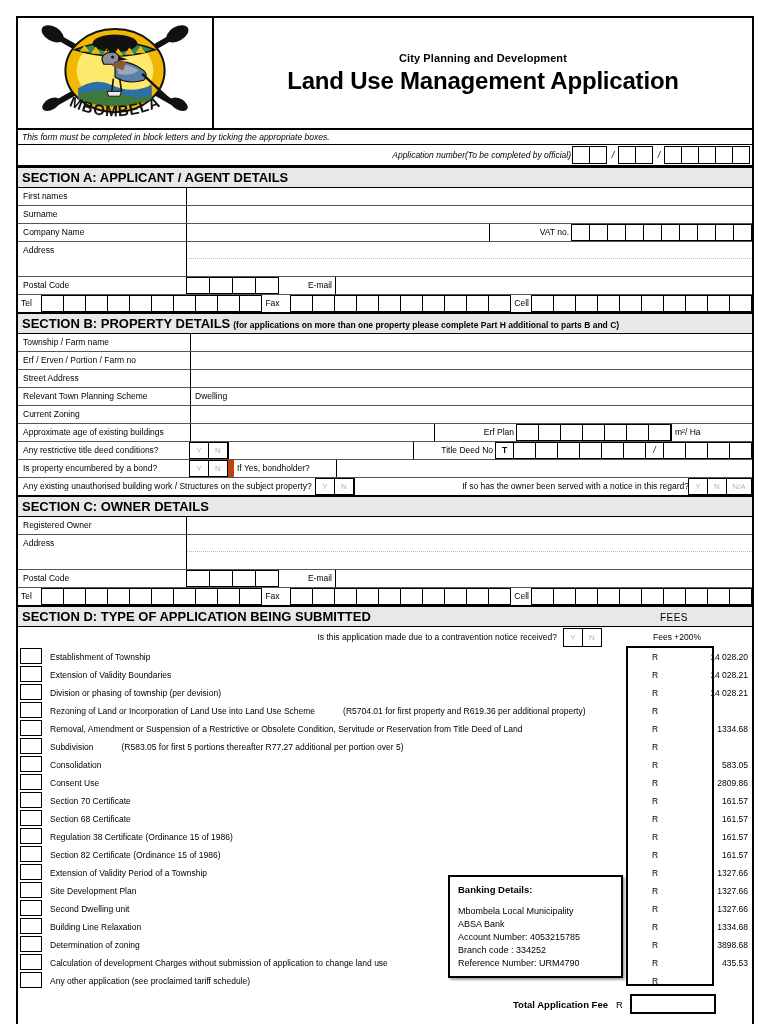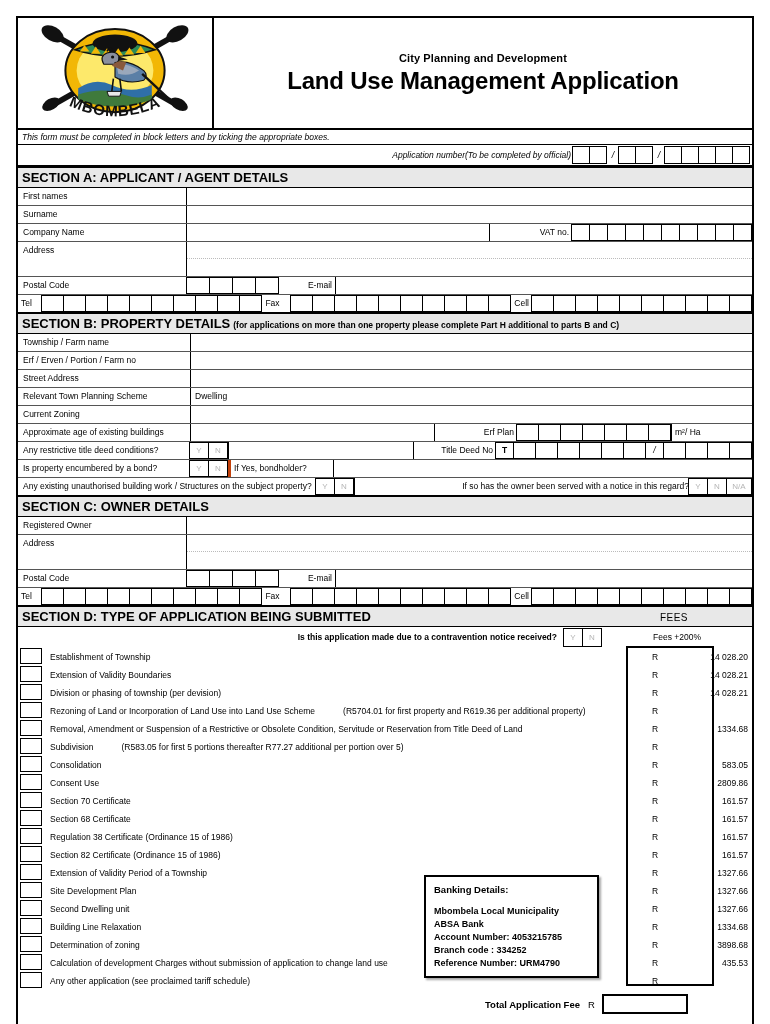--- a/index.html
+++ b/index.html
@@ -43,21 +43,21 @@
   .inline-lbl.r{justify-content:flex-end;}
 
   .ynbox{border:1px solid #000;box-sizing:border-box;width:20px;height:17px;margin-left:-1px;
          font-size:8px;color:#b5b5b5;display:flex;align-items:center;justify-content:center;}
 
   .b-l{border-left:1px solid #000;}
   .b-r{border-right:1px solid #000;}
 
   
   .d-contra{display:flex;align-items:center;height:20px;font-size:8.5px;border-bottom:1px solid #fff;}
-  .d-contra .q{margin-left:auto;font-weight:bold;}
+  .d-contra .q{margin-left:auto;}
   .feeplus{width:150px;text-align:center;font-size:8.5px;}
 
   .fee-row{display:flex;align-items:stretch;height:18px;font-size:8.5px;}
   .chk{width:22px;height:16px;border:1px solid #000;box-sizing:border-box;margin-left:2px;flex:none;}
   .fee-label{flex:1;padding:4px 0 0 8px;white-space:nowrap;overflow:hidden;}
   .fee-label .paren{padding-left:28px;}
   .rsym{width:14px;text-align:left;padding-top:4px;flex:none;}
   .fee-amt{width:86px;box-sizing:border-box;text-align:right;padding:4px 4px 0 0;flex:none;}
   .fee-col-wrap{position:relative;}
 
@@ -307,21 +307,21 @@
           <div class="cellbox" style="width: 23px;"></div>
           <div class="cellbox" style="width: 23px;"></div>
           <div class="cellbox" style="width: 23px;"></div>
         </div>
   </div>
 
   <div class="row">
     <div class="lbl" style="width:172px">Is property encumbered by a bond?</div>
     <div class="ynbox">Y</div>
     <div class="ynbox">N</div>
-    <div class="inline-lbl" style="width:96px;border-left:3px solid #c2410c;border-right:1px solid #000">If Yes, bondholder?</div>
+    <div class="inline-lbl" style="width:96px;border-left:6px solid #c2410c;border-right:1px solid #000">If Yes, bondholder?</div>
     <div class="fill" style="border-left:none"></div>
   </div>
 
   <div class="row" style="border-bottom:1px solid #000">
     <div class="inline-lbl" style="width:290px;padding-left:5px">Any existing unauthorised building work / Structures on the subject property?</div>
     <div class="ynbox">Y</div>
     <div class="ynbox">N</div>
     <div class="inline-lbl r" style="flex:1;border-left:1px solid #000;padding-right:0">If so has the owner been served with a notice in this regard?</div>
     <div class="ynbox">Y</div>
     <div class="ynbox">N</div>
@@ -521,31 +521,31 @@
             <div class="fee-amt">435.53</div>
           </div>
           <div class="fee-row">
             <div class="chk"></div>
             <div class="fee-label">Any other application (see proclaimed tariff schedule)</div>
             <div class="rsym">R</div>
             <div class="fee-amt"></div>
           </div>
         </div>
 
-    <div class="bank" style="left:406px;top:248px;width:155px;font-weight:bold;">
+    <div class="bank" style="left:430px;top:248px;width:155px;">
       <b>Banking Details:</b>
       <div style="height:8px"></div>
       <div>Mbombela Local Municipality</div>
       <div>ABSA Bank</div>
       <div>Account Number: 4053215785</div>
       <div>Branch code : 334252</div>
       <div>Reference Number: URM4790</div>
     </div>
 
-    <div class="total-row" style="margin-top:4px;padding-right:64px;">
+    <div class="total-row" style="margin-top:4px;padding-right:36px;">
       <span>Total Application Fee</span>
       <span class="rsym" style="padding-top:0;margin-left:8px;font-weight:normal">R</span>
       <span class="total-box"></span>
     </div>
     <div class="spacer"></div>
   </div>
 
 </div>
 </div>
 

